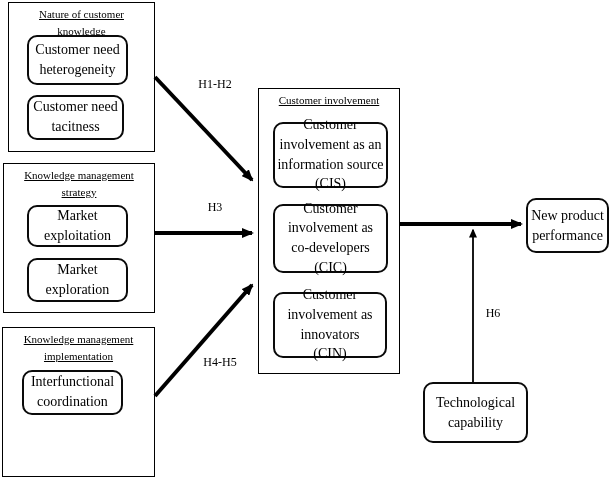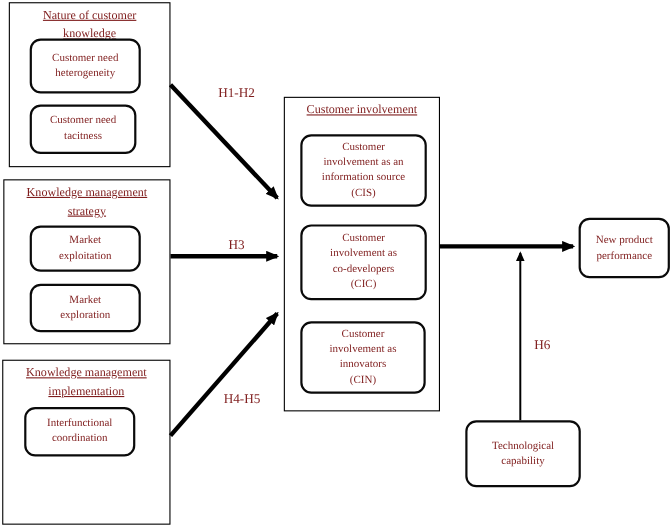--- a/index.html
+++ b/index.html
@@ -6,21 +6,21 @@
     margin: 0;
     padding: 0;
     background: #ffffff;
   }
   .canvas {
     position: relative;
     width: 610px;
     height: 482px;
     background: #ffffff;
     font-family: "Liberation Serif", "DejaVu Serif", serif;
-    color: #7f1d1d;
+    color: #000000;
     overflow: hidden;
   }
   .panel {
     position: absolute;
     border: 1.5px solid #000000;
     background: transparent;
     box-sizing: border-box;
   }
   .panel-title {
     text-decoration: underline;
@@ -34,21 +34,21 @@
     position: absolute;
     border: 2.5px solid #0a0a0a;
     border-radius: 10px;
     background: transparent;
     box-sizing: border-box;
     display: flex;
     align-items: center;
     justify-content: center;
     text-align: center;
     white-space: pre-line;
-    font-size: 10px;
+    font-size: 14px;
     line-height: 1.4;
   }
   .hlabel {
     position: absolute;
     font-size: 12px;
     text-align: center;
     white-space: nowrap;
   }
   .arrows {
     position: absolute;
@@ -103,21 +103,21 @@
 (CIN)</div>
   </div>
 
   <div class="rbox" style="left:423px; top:382px; width:105px; height:61px;">Technological
 capability</div>
 
   <div class="rbox" style="left:526px; top:198px; width:83px; height:55px;">New product
 performance</div>
 
   <div class="hlabel" style="left:190px; top:77px; width:50px;">H1-H2</div>
-  <div class="hlabel" style="left:200px; top:215px; width:30px;">H3</div>
+  <div class="hlabel" style="left:200px; top:200px; width:30px;">H3</div>
   <div class="hlabel" style="left:194px; top:355px; width:52px;">H4-H5</div>
   <div class="hlabel" style="left:478px; top:306px; width:30px;">H6</div>
 
   <svg class="arrows" width="610" height="482" viewBox="0 0 610 482">
     <defs>
       <marker id="ah-big" viewBox="0 0 12 10" markerWidth="12" markerHeight="10" refX="10" refY="5" orient="auto" markerUnits="userSpaceOnUse">
         <path d="M0,0 L12,5 L0,10 Z" fill="#000000"></path>
       </marker>
       <marker id="ah-small" viewBox="0 0 9 8" markerWidth="9" markerHeight="8" refX="7.5" refY="4" orient="auto" markerUnits="userSpaceOnUse">
         <path d="M0,0 L9,4 L0,8 Z" fill="#000000"></path>

